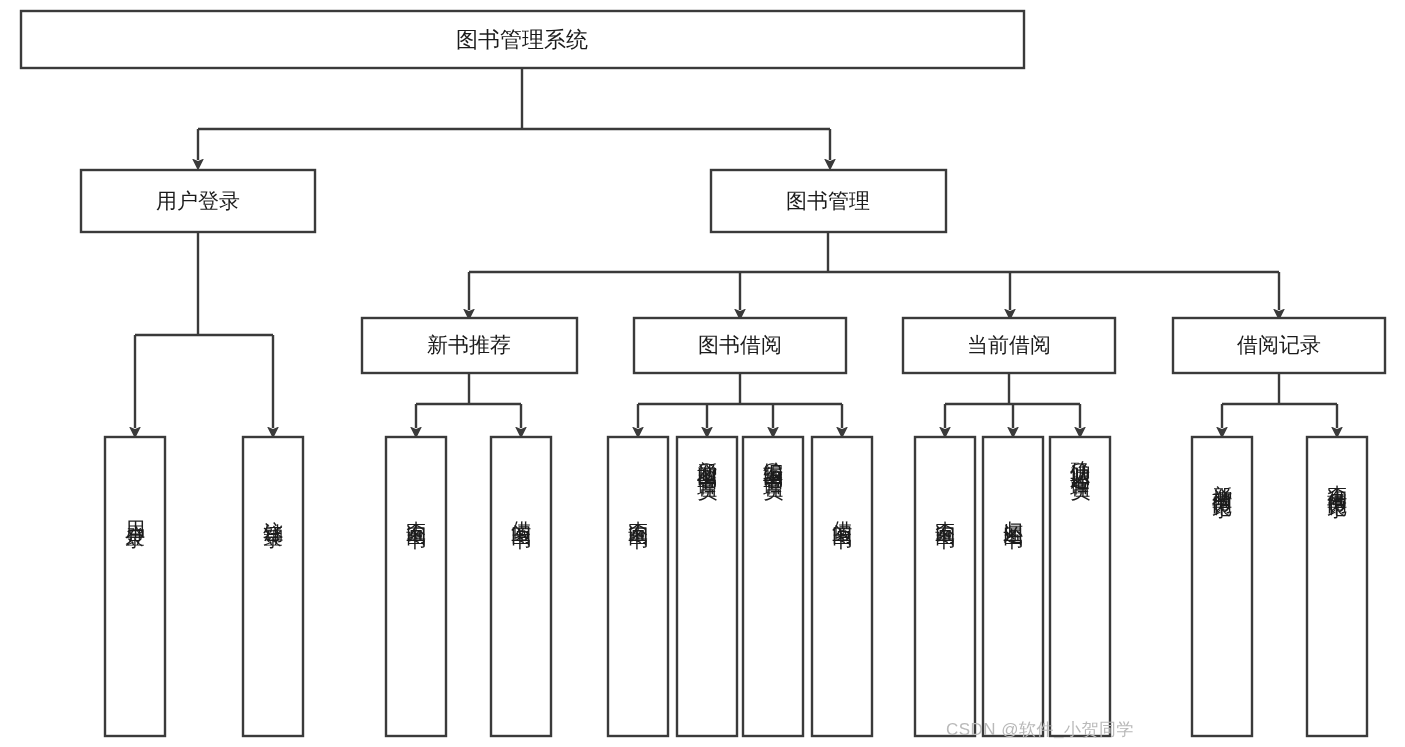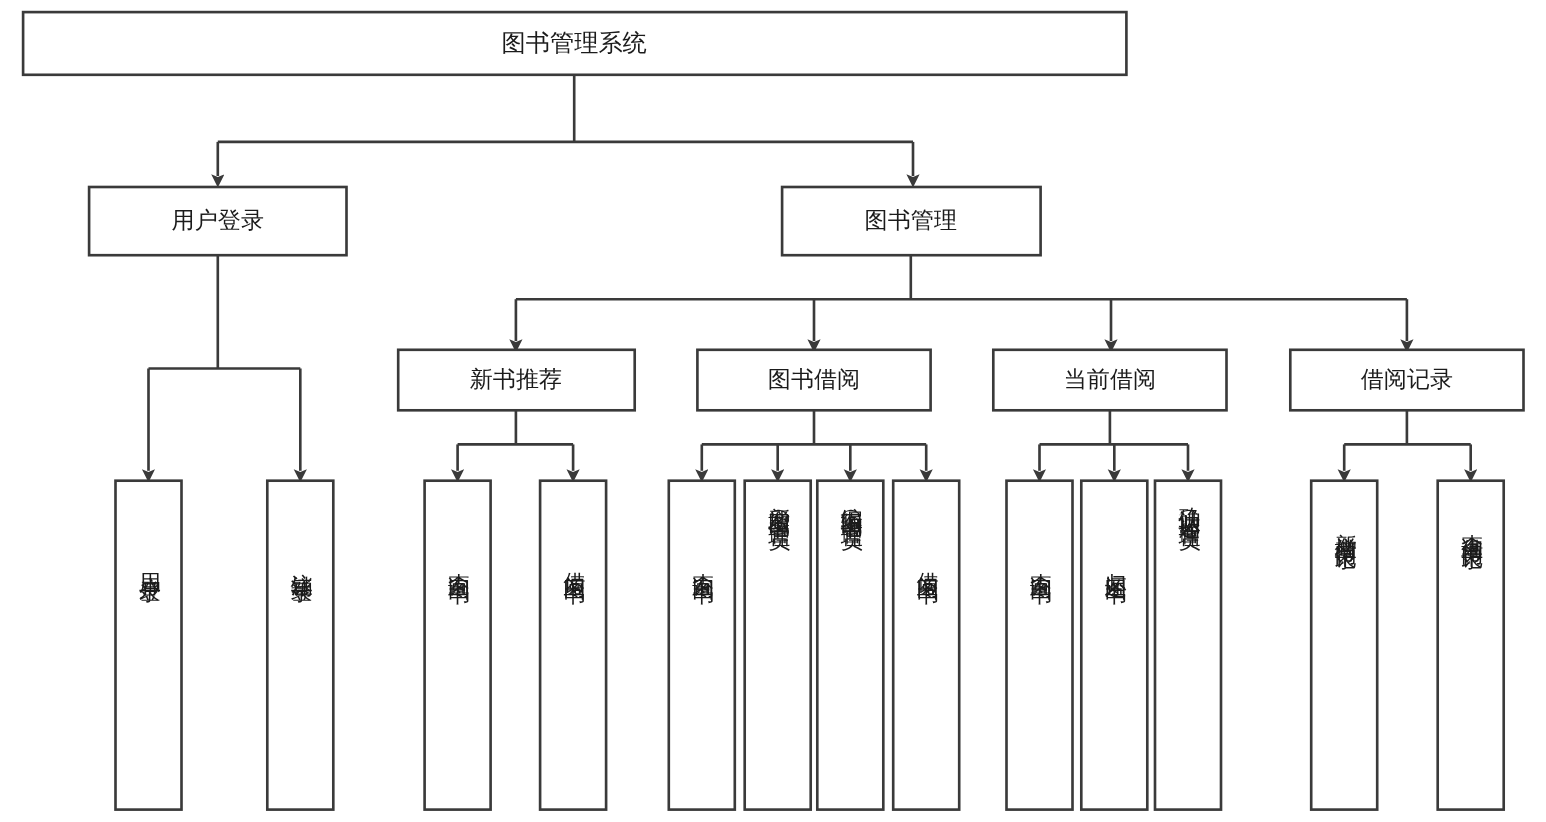--- a/index.html
+++ b/index.html
@@ -213,13 +213,14 @@
     <span class="vlabel">确认归还（管理员）</span>
   </div>
 
   <div class="vlabel-wrap" style="left:1192px; top:437px; width:60px; height:299px; padding-top:32px;">
     <span class="vlabel">新增借阅记录</span>
   </div>
   <div class="vlabel-wrap" style="left:1307px; top:437px; width:60px; height:299px; padding-top:32px;">
     <span class="vlabel">查询借阅记录</span>
   </div>
 
+  <div class="watermark">CSDN @软件_小贺同学</div>
 </div>
 
 </body></html>

